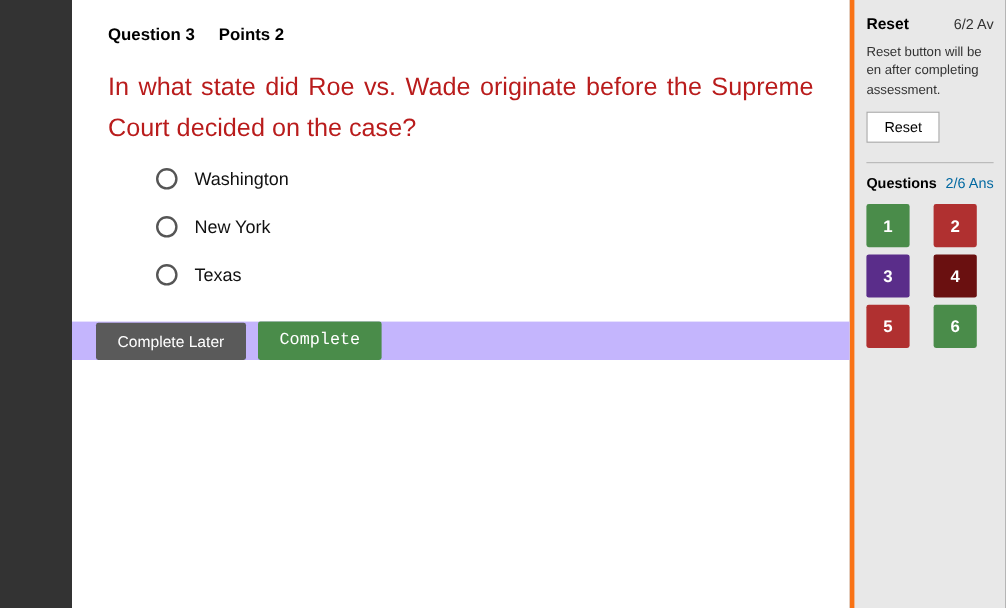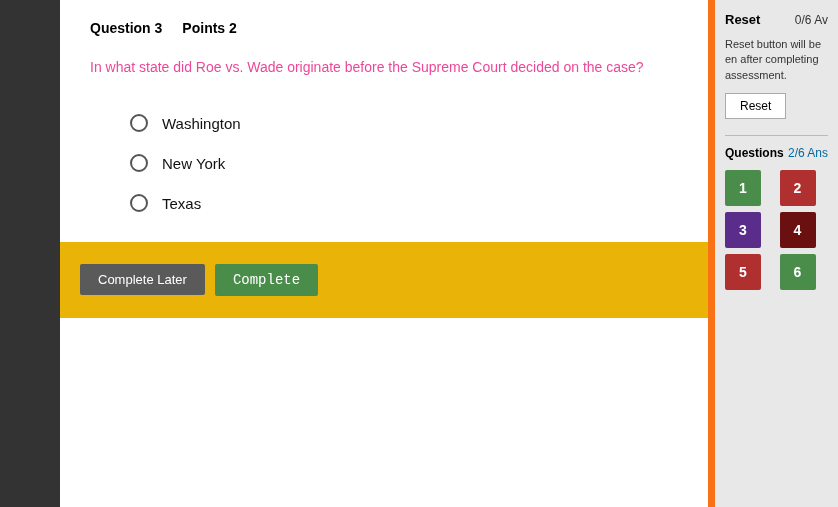--- a/index.html
+++ b/index.html
@@ -40,25 +40,25 @@
       font-weight: bold;
       font-size: 14px;
     }
 
     .question-points {
       font-weight: bold;
       font-size: 14px;
     }
 
     .question-text {
-      font-size: 14px;
+      font-size: 21px;
       line-height: 1.6;
       text-align: justify;
-      margin-bottom: 36px;
-      color: #ec4899;
+      margin-bottom: 17px;
+      color: #b91c1c;
     }
 
     .options-list {
       list-style: none;
       padding: 0;
       margin: 0 0 30px 40px;
     }
 
     .option-item {
       display: flex;
@@ -73,25 +73,25 @@
     .radio-circle {
       width: 18px;
       height: 18px;
       border-radius: 50%;
       border: 2px solid #555;
       background: #fff;
       flex-shrink: 0;
     }
 
     .action-bar {
-      background: #eab308;
-      padding: 22px 20px;
+      background: #c4b5fd;
+      padding: 0 20px;
       display: flex;
       gap: 10px;
-      align-items: flex-start;
+      align-items: center;
       margin: 0 -30px -20px -30px;
     }
 
     .btn-complete-later {
       background: #5a5a5a;
       color: #fff;
       border: none;
       padding: 8px 18px;
       font-size: 13px;
       cursor: pointer;
@@ -108,21 +108,21 @@
       border-radius: 2px;
       font-family: Liberation Mono, monospace;
     }
 
     
     .right-panel {
       width: 130px;
       background: #e8e8e8;
       flex-shrink: 0;
       padding: 12px 10px;
-      border-left: 7px solid #f97316;
+      border-left: 4px solid #f97316;
     }
 
     .reset-row {
       display: flex;
       justify-content: space-between;
       align-items: center;
       margin-bottom: 10px;
     }
 
     .reset-label {
@@ -230,21 +230,21 @@
 
   <div class="action-bar">
     <button class="btn-complete-later">Complete Later</button>
     <button class="btn-complete">Complete</button>
   </div>
 </div>
 
 <div class="right-panel">
   <div class="reset-row">
     <span class="reset-label">Reset</span>
-    <span class="score-text">0/6 Av</span>
+    <span class="score-text">6/2 Av</span>
   </div>
   <p class="reset-info">Reset button will be en after completing assessment.</p>
   <button class="btn-reset">Reset</button>
   <hr class="divider">
   <div class="questions-row">
     <span class="questions-label">Questions</span>
     <span class="questions-count">2/6 Ans</span>
   </div>
   <div class="number-grid">
     <button class="num-btn green">1</button>

